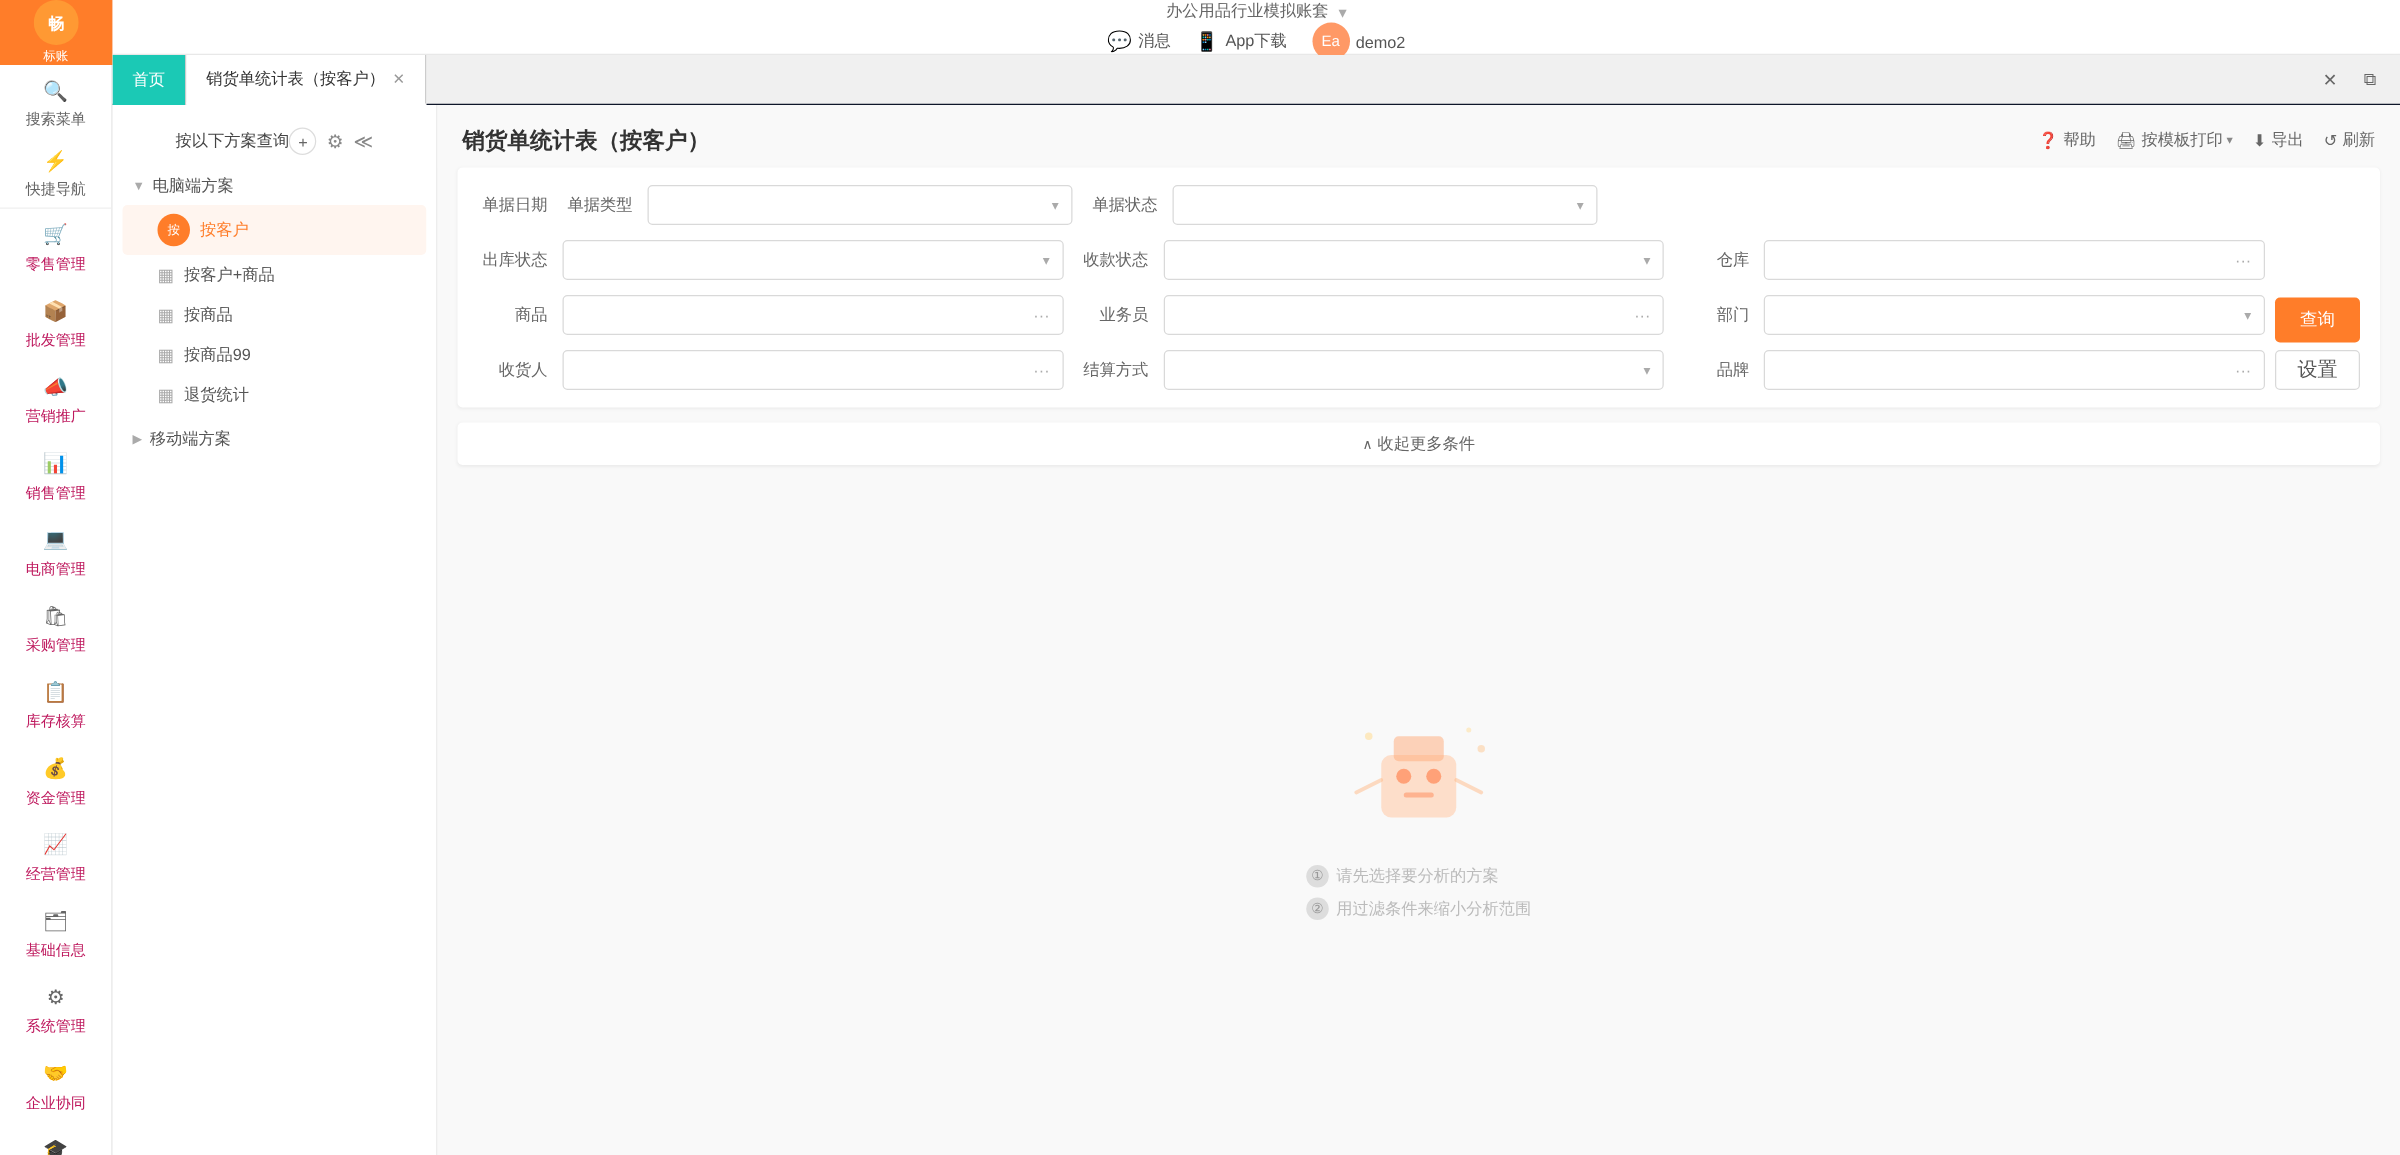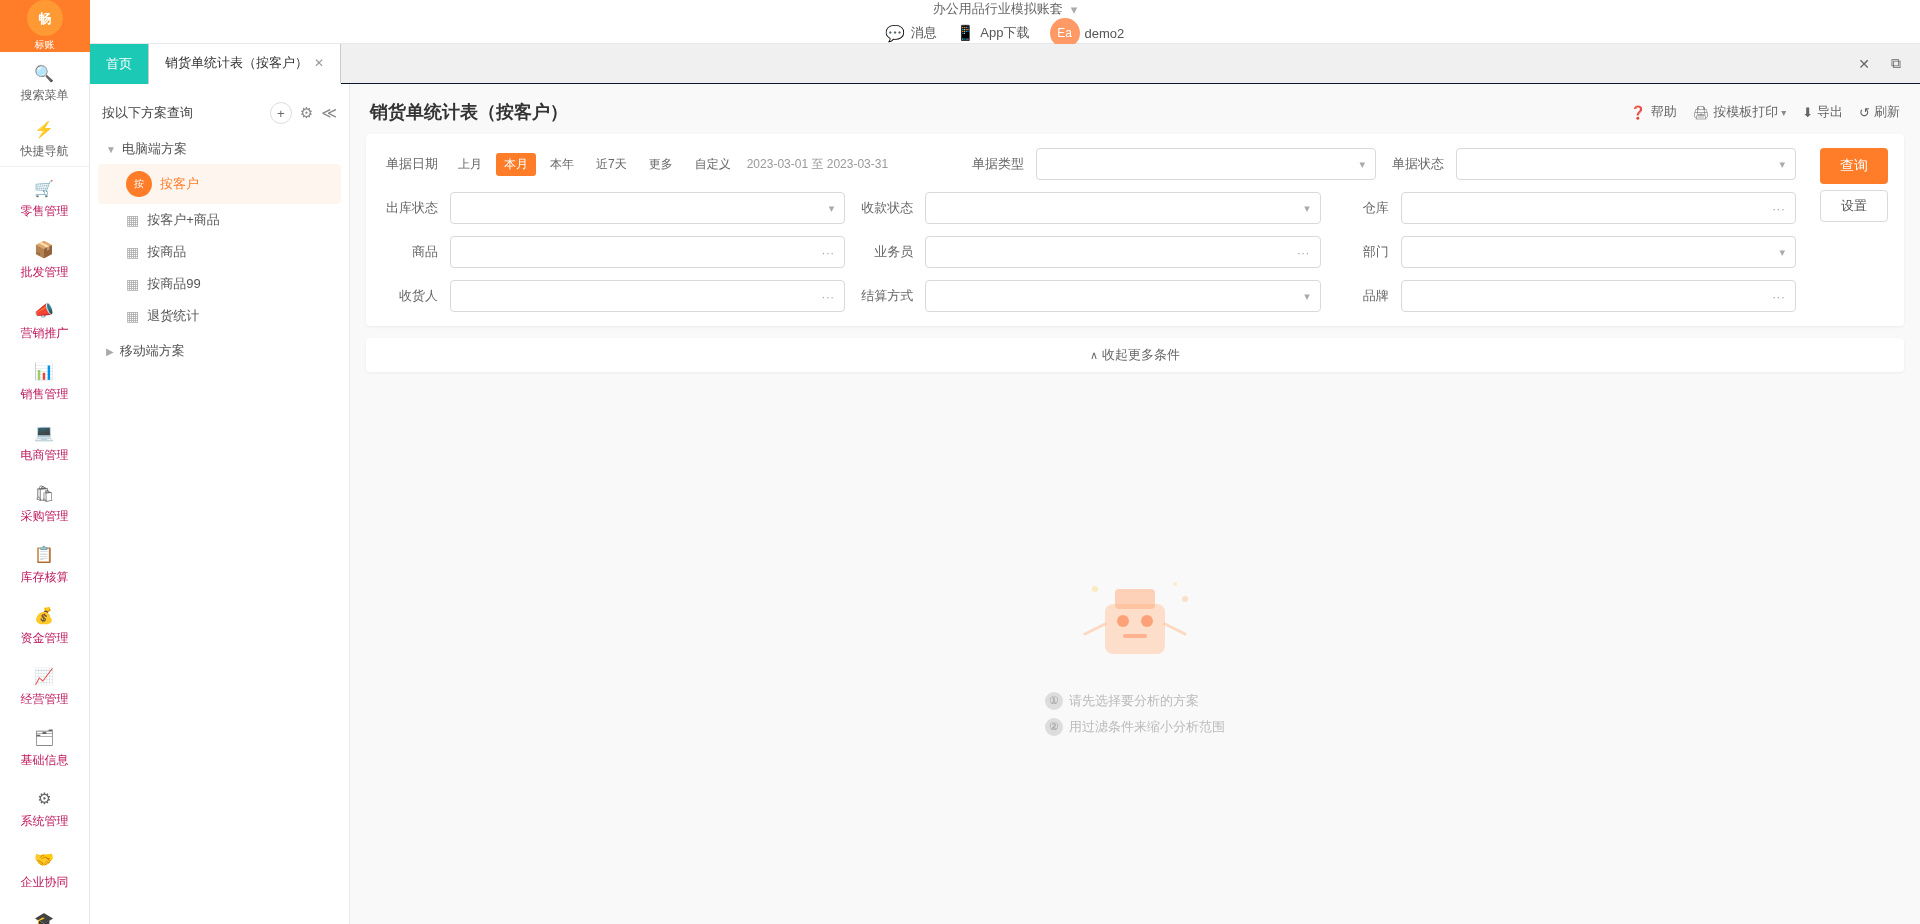--- a/index.html
+++ b/index.html
@@ -34,21 +34,21 @@
     .tab-item.home { background: #1bc9b5; color: #fff; font-weight: 500; }
     .tab-close { font-size: 12px; color: #999; cursor: pointer; }
     .tab-bar-actions { margin-left: auto; display: flex; align-items: center; gap: 8px; padding-right: 12px; }
     .tab-bar-btn { width: 24px; height: 24px; display: flex; align-items: center; justify-content: center; cursor: pointer; color: #666; font-size: 14px; }
 
     
     .content-wrapper { flex: 1; display: flex; overflow: hidden; }
 
     
     .left-panel { width: 260px; background: #fff; border-right: 1px solid #e8e8e8; flex-shrink: 0; padding: 12px 0; overflow-y: auto; }
-    .left-panel-header { padding: 6px 12px 10px; display: flex; align-items: center; justify-content: space-between; }
+    .left-panel-header { padding: 6px 12px 10px; display: flex; align-items: center; justify-content: center; }
     .left-panel-title { font-size: 13px; color: #444; font-weight: 500; }
     .left-panel-actions { display: flex; align-items: center; gap: 8px; }
     .panel-action-btn { width: 22px; height: 22px; border-radius: 50%; border: 1px solid #ddd; display: flex; align-items: center; justify-content: center; cursor: pointer; font-size: 13px; color: #666; }
     .panel-action-icon { cursor: pointer; color: #888; font-size: 15px; }
     .tree-section { padding: 0 8px; }
     .tree-parent { display: flex; align-items: center; gap: 6px; padding: 6px 8px; cursor: pointer; color: #555; font-size: 13px; }
     .tree-parent-icon { color: #aaa; font-size: 10px; }
     .tree-child { display: flex; align-items: center; gap: 8px; padding: 7px 12px 7px 28px; cursor: pointer; font-size: 13px; color: #555; border-radius: 4px; }
     .tree-child.active { background: #fff5ef; color: #ff7d29; }
     .tree-child-icon { font-size: 14px; color: #aaa; }
@@ -74,21 +74,21 @@
     .date-btn.active { background: #ff7d29; color: #fff; border-radius: 3px; padding: 3px 8px; }
     .date-range { font-size: 12px; color: #999; margin-left: 4px; }
 
     
     .collapse-bar { text-align: center; padding: 8px 0; cursor: pointer; color: #666; font-size: 13px; background: #fff; margin: 0 16px 8px; border-radius: 4px; box-shadow: 0 1px 3px rgba(0,0,0,0.06); }
     .collapse-bar span { display: flex; align-items: center; justify-content: center; gap: 4px; }
 
     
     .btn-group { display: flex; flex-direction: column; gap: 6px; margin-left: 8px; }
     .btn-primary { background: #ff7d29; color: #fff; border: none; padding: 6px 20px; border-radius: 4px; cursor: pointer; font-size: 14px; height: 36px; }
-    .btn-secondary { background: #fff; color: #555; border: 1px solid #d9d9d9; padding: 5px 16px; border-radius: 4px; cursor: pointer; font-size: 13px; height: 32px; }
+    .btn-secondary { background: #fff; color: #555; border: 1px solid #d9d9d9; padding: 5px 16px; border-radius: 4px; cursor: pointer; font-size: 16px; height: 32px; }
 
     
     .empty-state { flex: 1; display: flex; flex-direction: column; align-items: center; justify-content: center; color: #999; }
     .empty-hint { display: flex; align-items: center; gap: 6px; font-size: 13px; color: #bbb; }
     .hint-num { width: 18px; height: 18px; border-radius: 50%; background: #ddd; display: flex; align-items: center; justify-content: center; font-size: 11px; color: #999; }
 
     .template-dropdown { display: flex; align-items: center; gap: 3px; justify-content: space-between; }
     .dropdown-arrow { font-size: 10px; color: #888; }
   </style>
 </head>
@@ -281,36 +281,25 @@
           </div>
           <div class="page-action-item">
             <span>↺</span>
             <span>刷新</span>
           </div>
         </div>
       </div>
 
       <div class="filter-area">
 
-        <div style="display:flex; align-items:flex-start; gap:16px;">
+        <div style="display:flex; align-items:flex-end; gap:0;">
           <div style="flex:1;">
 
             <div class="filter-row">
               <span class="filter-label">单据日期</span>
-              <div style="display:flex; align-items:center; gap:0; flex:1;">
-                <div class="date-quick">
-                  <span class="date-btn">上月</span>
-                  <span class="date-btn active">本月</span>
-                  <span class="date-btn">本年</span>
-                  <span class="date-btn">近7天</span>
-                  <span class="date-btn">更多</span>
-                  <span class="date-btn">自定义</span>
-                </div>
-                <span class="date-range" style="margin-left:8px;">2023-03-01 至 2023-03-31</span>
-              </div>
               <span class="filter-label" style="width:56px;">单据类型</span>
               <div class="filter-input" style="flex:1; max-width:340px;">
                 <span></span>
                 <span class="filter-arrow">▾</span>
               </div>
               <span class="filter-label" style="width:56px;">单据状态</span>
               <div class="filter-input" style="flex:1; max-width:340px;">
                 <span></span>
                 <span class="filter-arrow">▾</span>
               </div>

